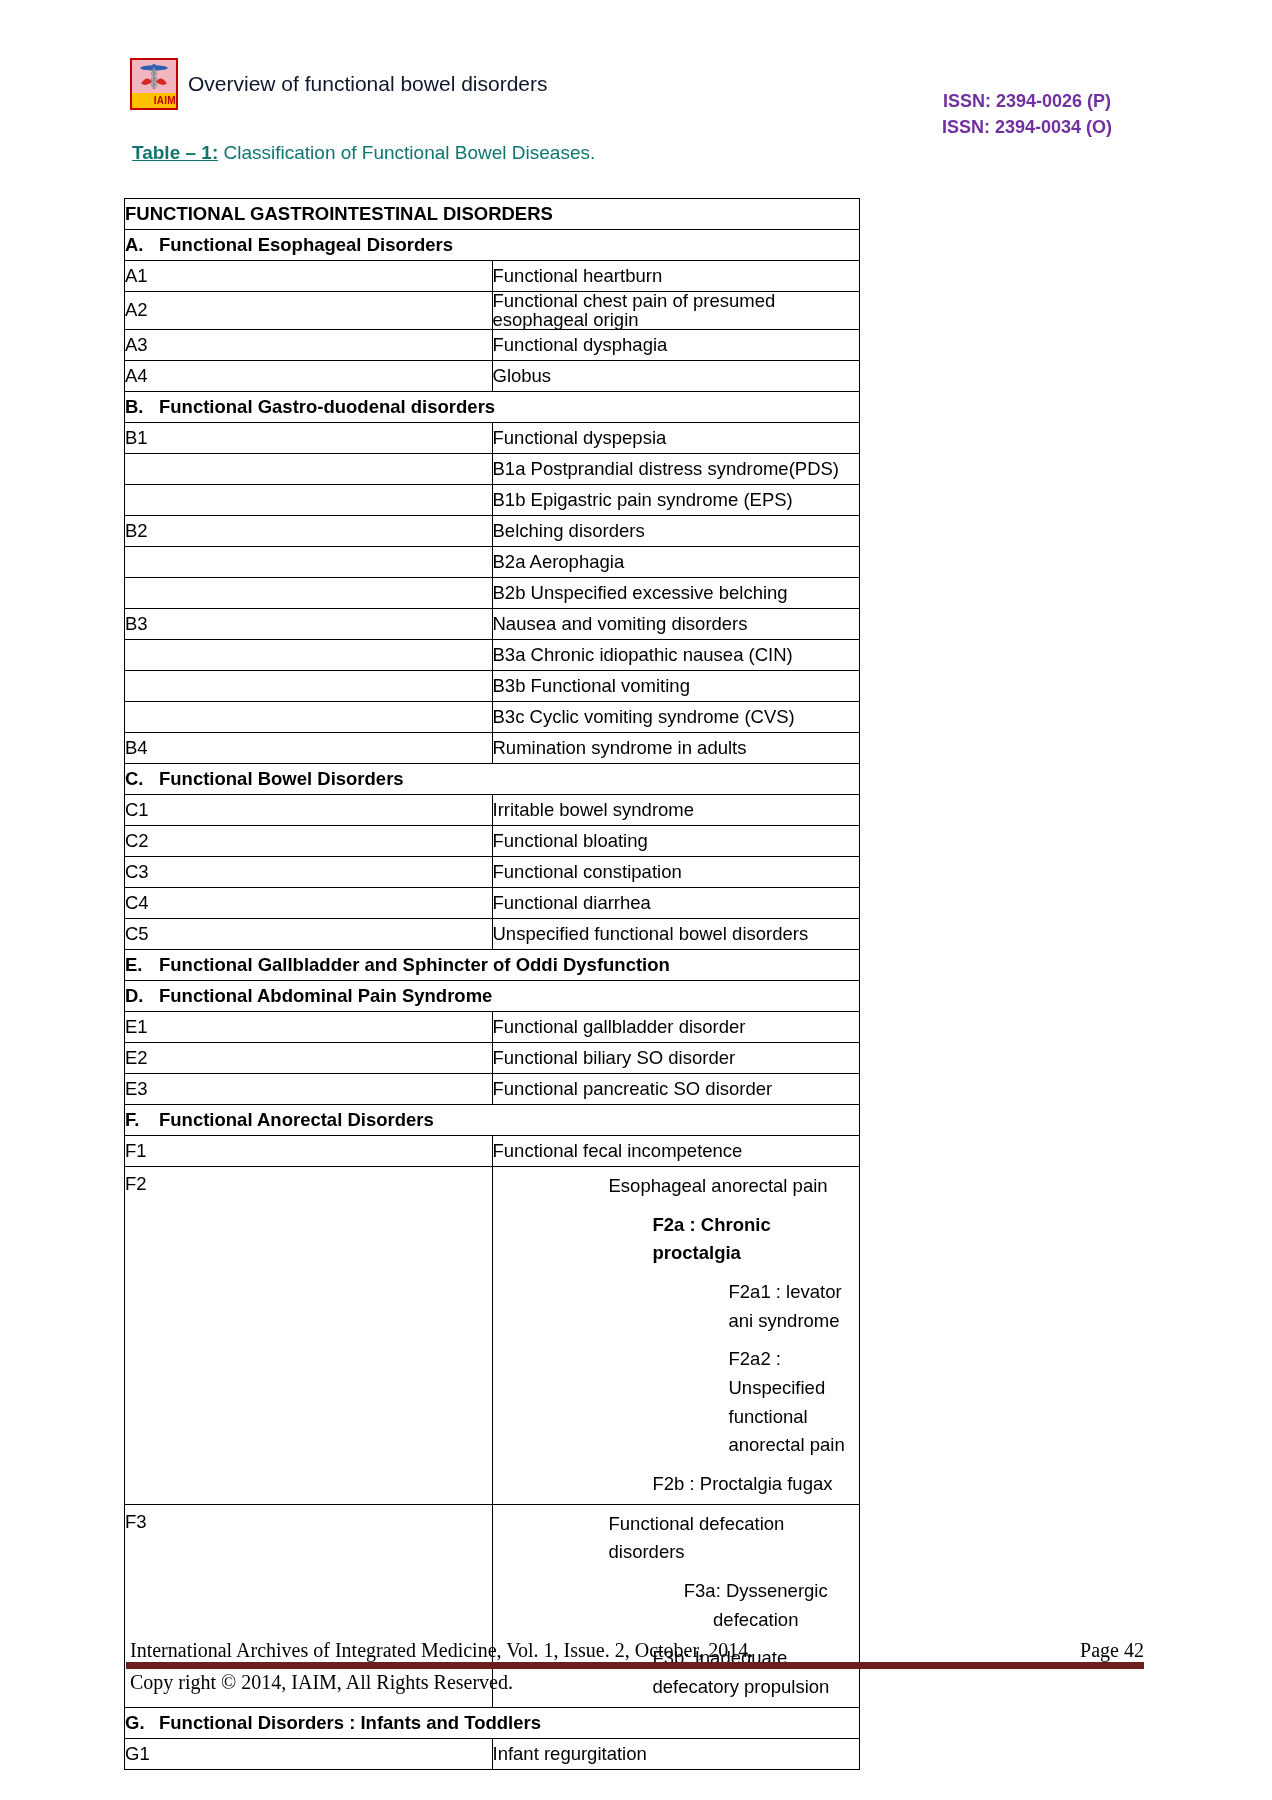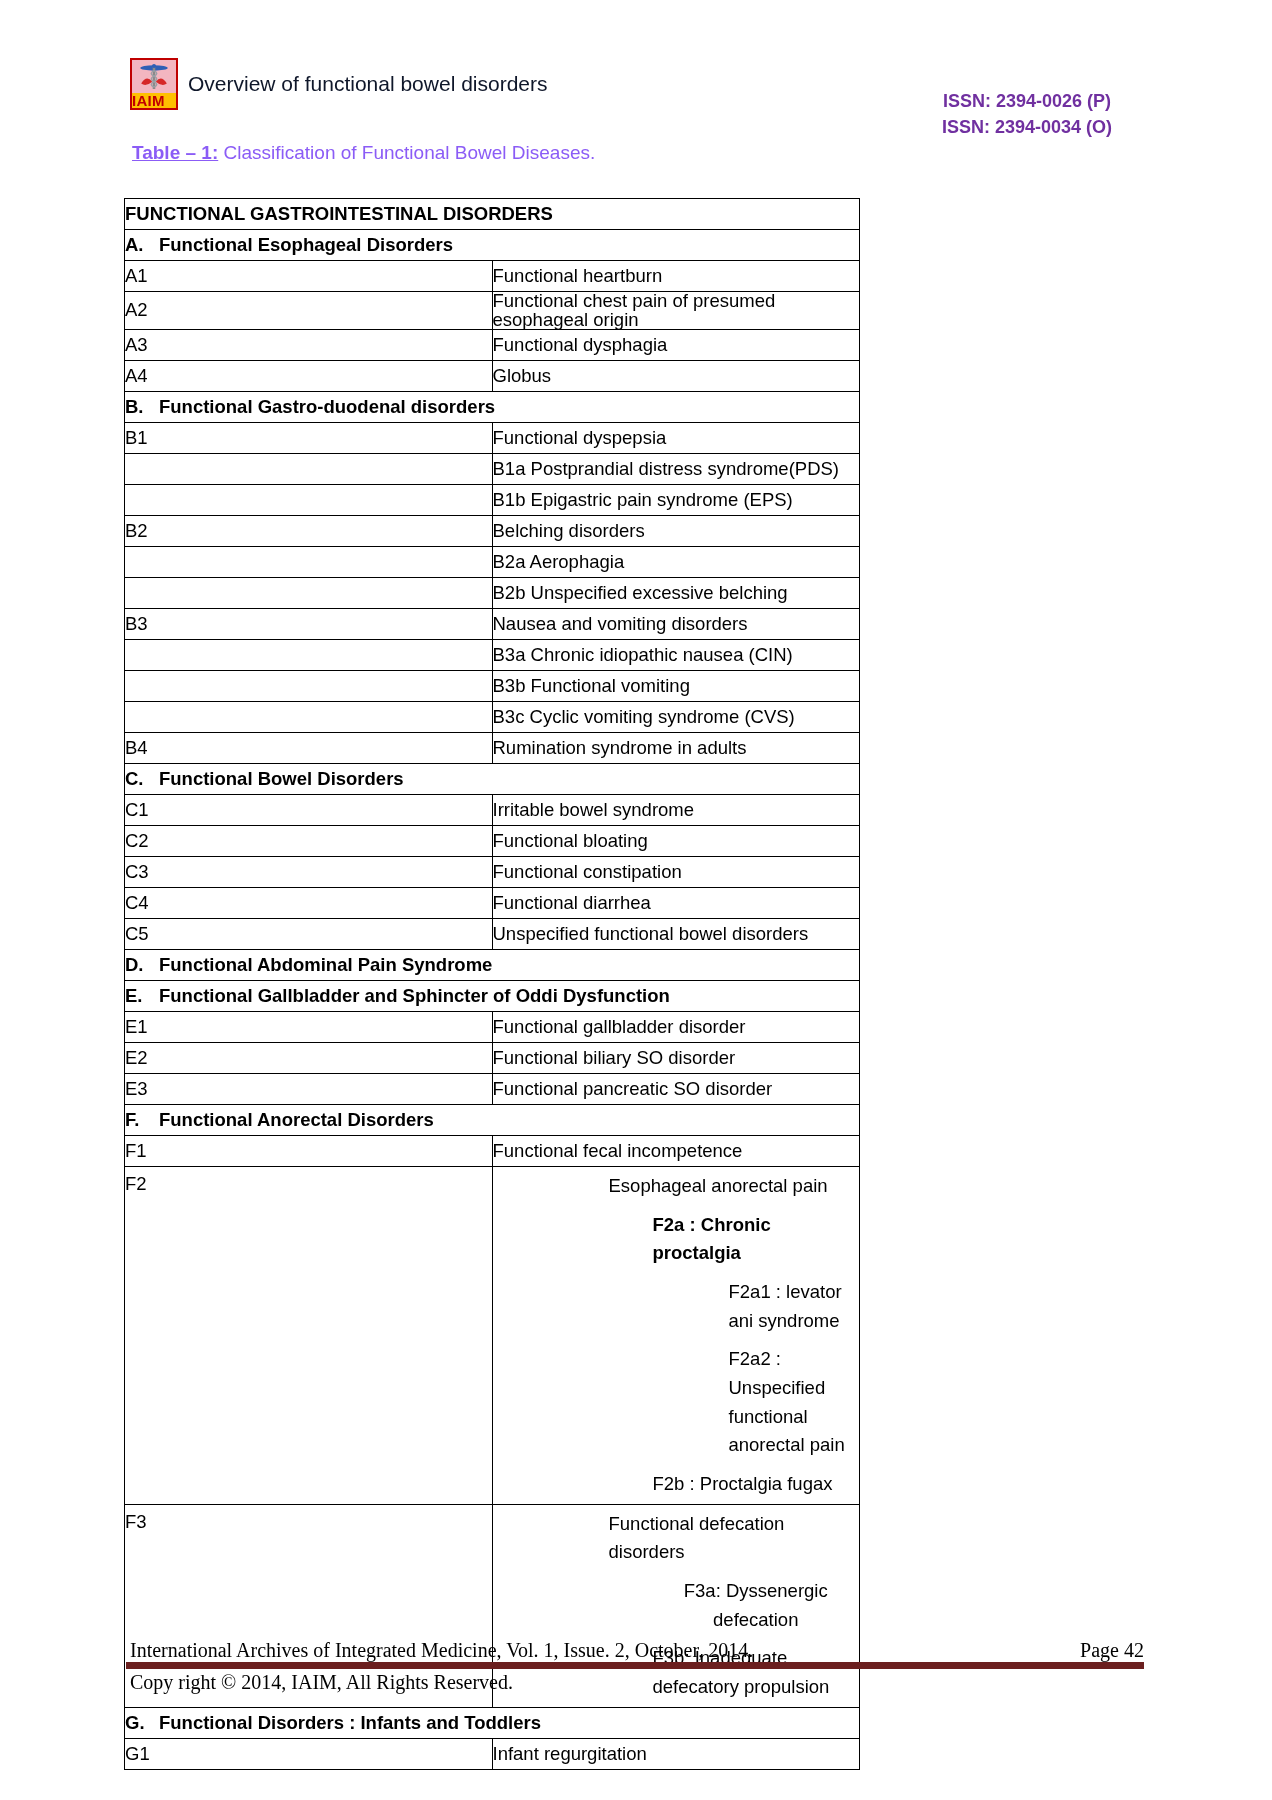--- a/index.html
+++ b/index.html
@@ -53,24 +53,24 @@
     width: 100%;
     height: 32px;
   }
   .logo .band {
     position: absolute;
     left: 0; bottom: 0;
     width: 100%;
     height: 15px;
     background: #ffc000;
     color: #c00000;
-    font-size: 15px;
+    font-size: 10px;
     font-weight: bold;
     letter-spacing: 0.3px;
-    text-align: left;
+    text-align: right;
     line-height: 15px;
     font-family: "Liberation Sans", sans-serif;
   }
   .header-title {
     font-size: 21px;
     margin-left: 10px;
     color: #0f172a;
     white-space: nowrap;
   }
   .header-right {
@@ -83,21 +83,21 @@
     padding-top: 30px;
     width: 230px;
   }
 
   
   .caption {
     position: absolute;
     left: 132px;
     top: 142px;
     font-size: 19px;
-    color: #8b5cf6;
+    color: #0f766e;
   }
   .caption .tbl-label {
     font-weight: bold;
     text-decoration: underline;
   }
   .caption .tbl-text {
     font-weight: normal;
   }
 
   
@@ -301,24 +301,24 @@
           </tr>
           <tr>
             <td class="code row-h">C4</td>
             <td class="desc ind1 row-h">Functional diarrhea</td>
           </tr>
           <tr>
             <td class="code row-h">C5</td>
             <td class="desc ind1 row-h">Unspecified functional bowel disorders</td>
           </tr>
           <tr>
+            <td colspan="2" class="sect row-h"><span class="sect-letter">E.</span><span>Functional Gallbladder and Sphincter of Oddi Dysfunction</span></td>
+          </tr>
+          <tr>
             <td colspan="2" class="sect row-h"><span class="sect-letter">D.</span><span>Functional Abdominal Pain Syndrome</span></td>
-          </tr>
-          <tr>
-            <td colspan="2" class="sect row-h"><span class="sect-letter">E.</span><span>Functional Gallbladder and Sphincter of Oddi Dysfunction</span></td>
           </tr>
           <tr>
             <td class="code row-h">E1</td>
             <td class="desc ind1 row-h">Functional gallbladder disorder</td>
           </tr>
           <tr>
             <td class="code row-h">E2</td>
             <td class="desc ind1 row-h">Functional biliary SO disorder</td>
           </tr>
           <tr>

